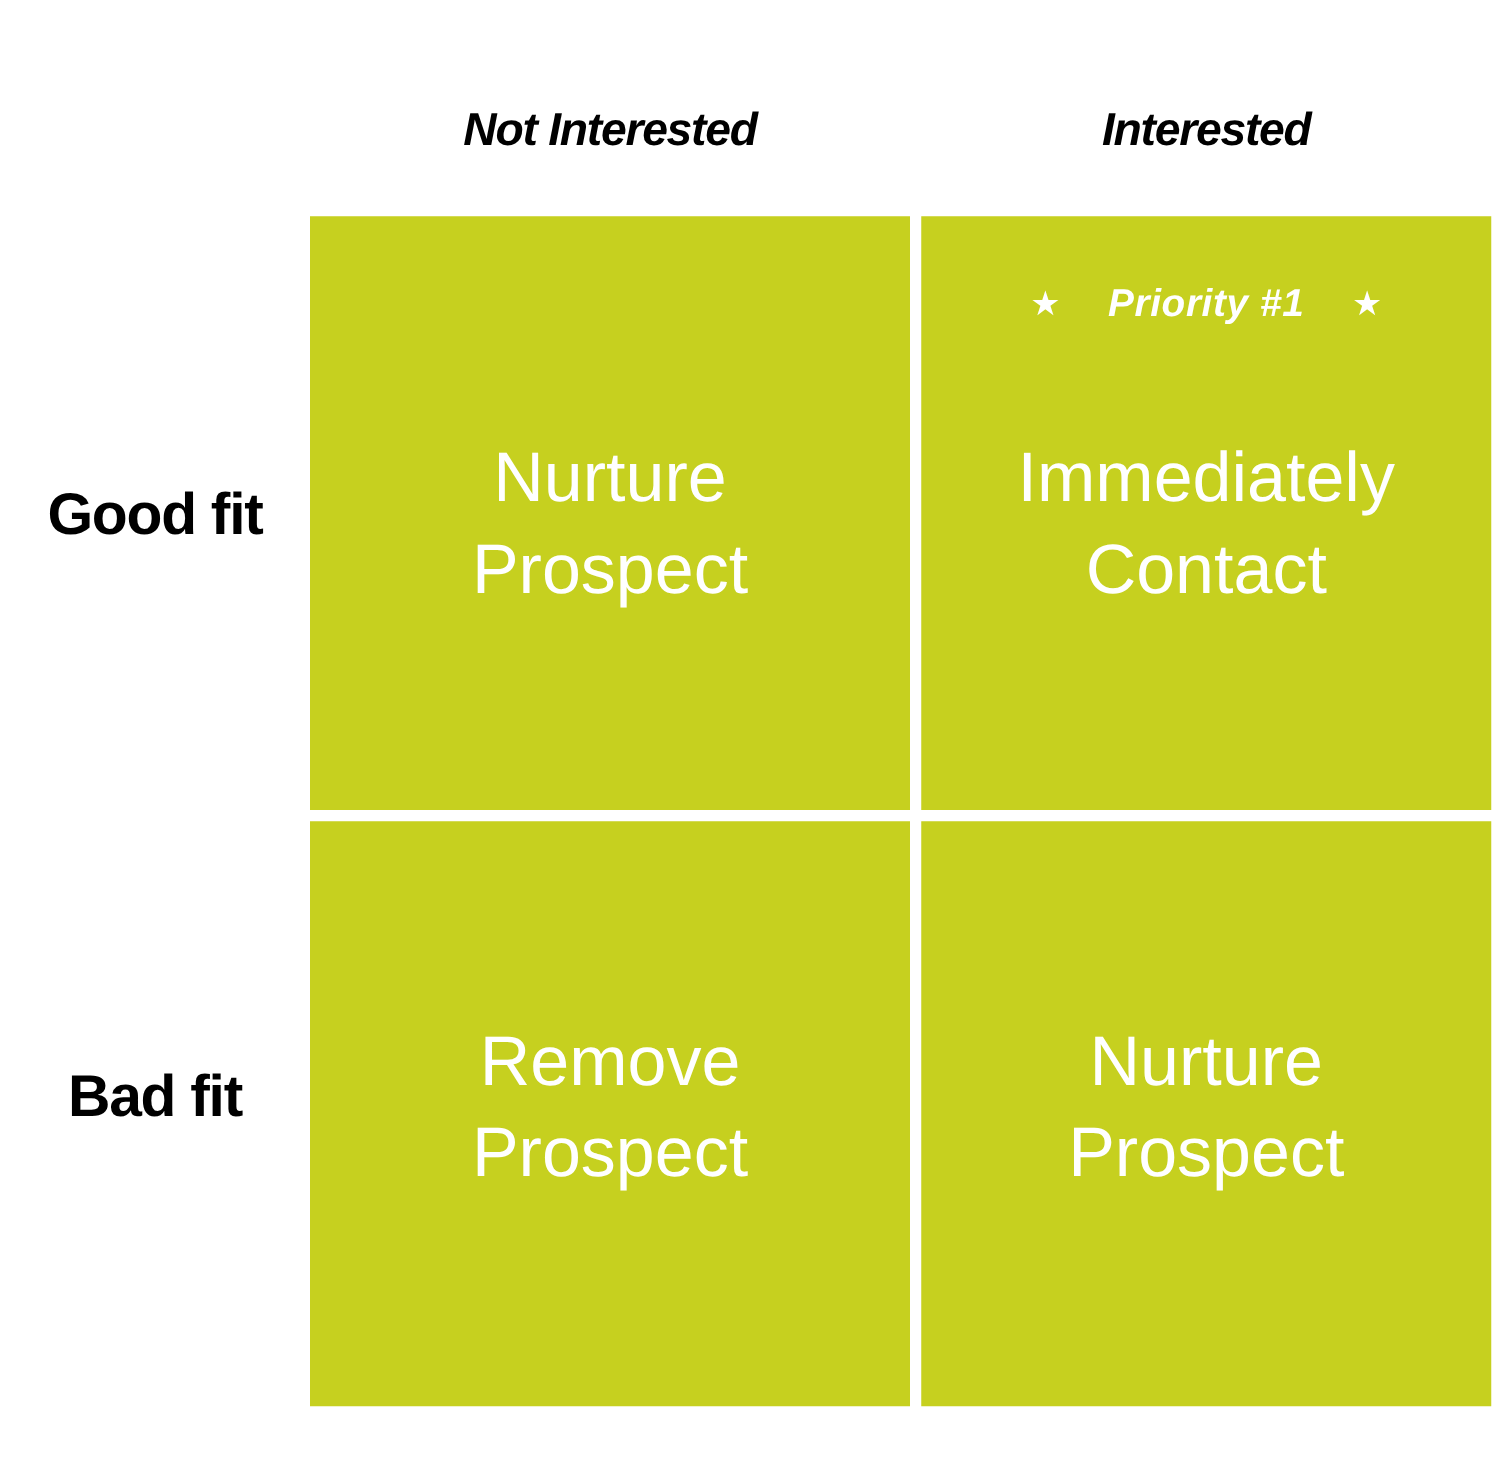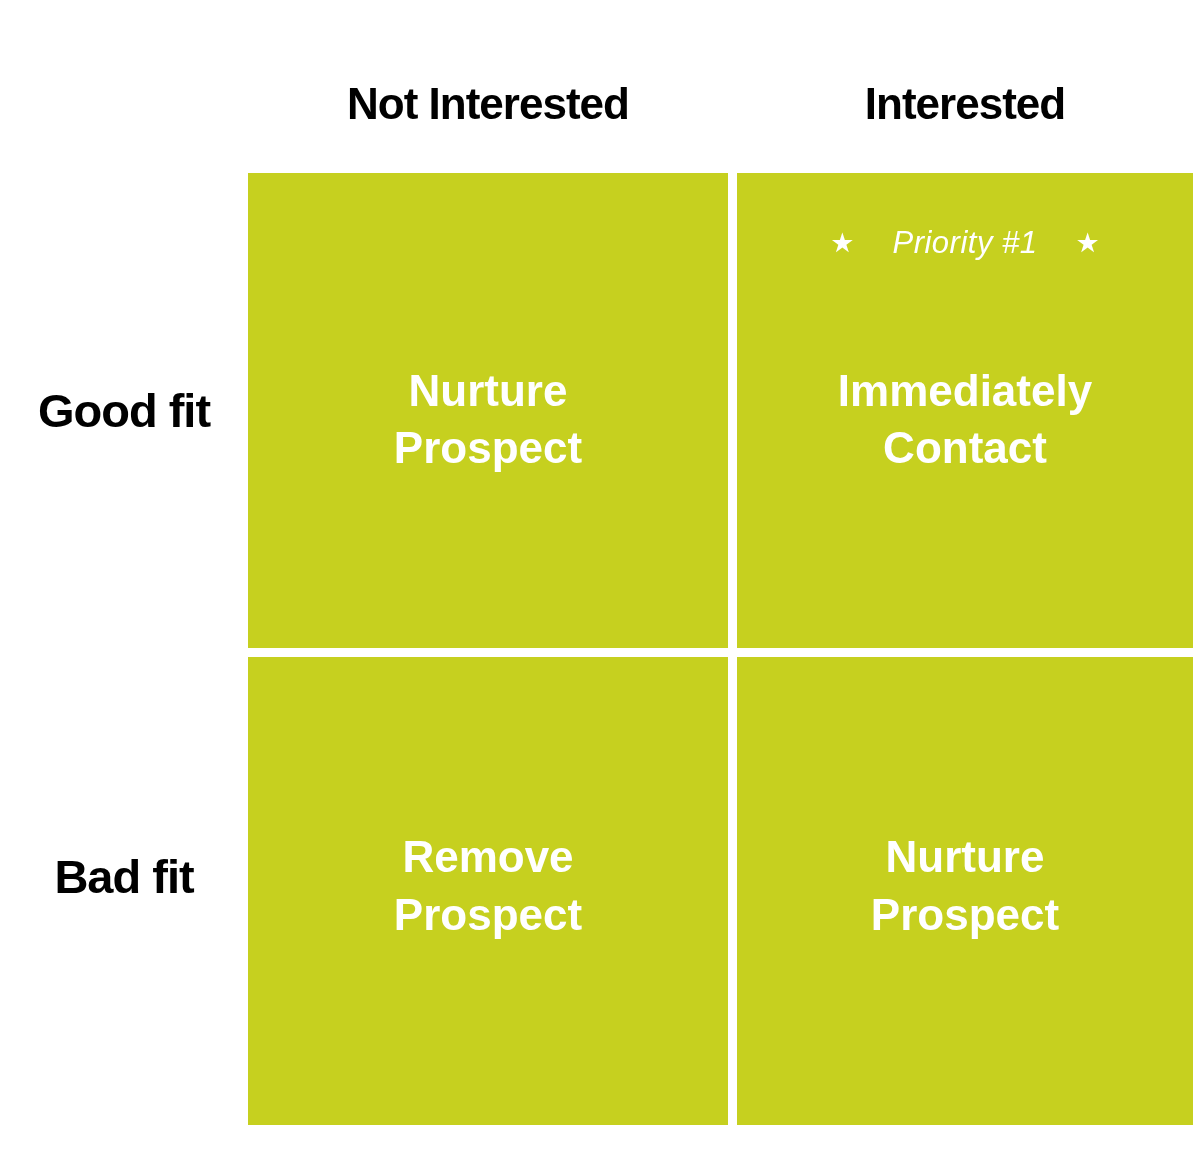--- a/index.html
+++ b/index.html
@@ -13,25 +13,26 @@
   .canvas { position: absolute; inset: 0; }
 
   
   .col-header {
     position: absolute;
     top: 70px;
     height: 68px;
     display: flex;
     align-items: center;
     justify-content: center;
-    font-size: 44px;
+    font-size: 37px;
     font-weight: 700;
     letter-spacing: -1px;
     color: var(--label-text, #000);
     white-space: nowrap;
+    font-style: italic;
   }
   .col-header-1 { left: 248px; width: 480px; }
   .col-header-2 { left: 737px; width: 456px; }
 
   
   .row-label {
     position: absolute;
     left: 0;
     width: 248px;
     display: flex;
@@ -62,43 +63,43 @@
   .quadrant {
     position: relative;
     background: var(--quadrant-fill, #c6d01f);
     display: flex;
     align-items: center;
     justify-content: center;
   }
   .quadrant.bottom { padding-bottom: 28px; justify-content: center; }
   .q-label {
     color: var(--quadrant-text, #ffffff);
-    font-size: 44px;
-    font-weight: 700;
+    font-size: 56px;
+    font-weight: 400;
     line-height: 1.3;
     text-align: center;
     margin-top: 17px;
   }
   .q-line { display: block; }
 
   
   .priority-badge {
     position: absolute;
     top: 52px;
     left: 0;
     right: 0;
     display: flex;
     align-items: center;
     justify-content: center;
     gap: 38px;
     color: var(--quadrant-text, #ffffff);
   }
   .priority-text {
     font-size: 31px;
-    font-weight: 400;
+    font-weight: 700;
     font-style: italic;
     letter-spacing: 0.5px;
   }
   .star { font-size: 27px; line-height: 1; }
 </style>
 </head>
 <body>
 
 <div class="canvas">
 

